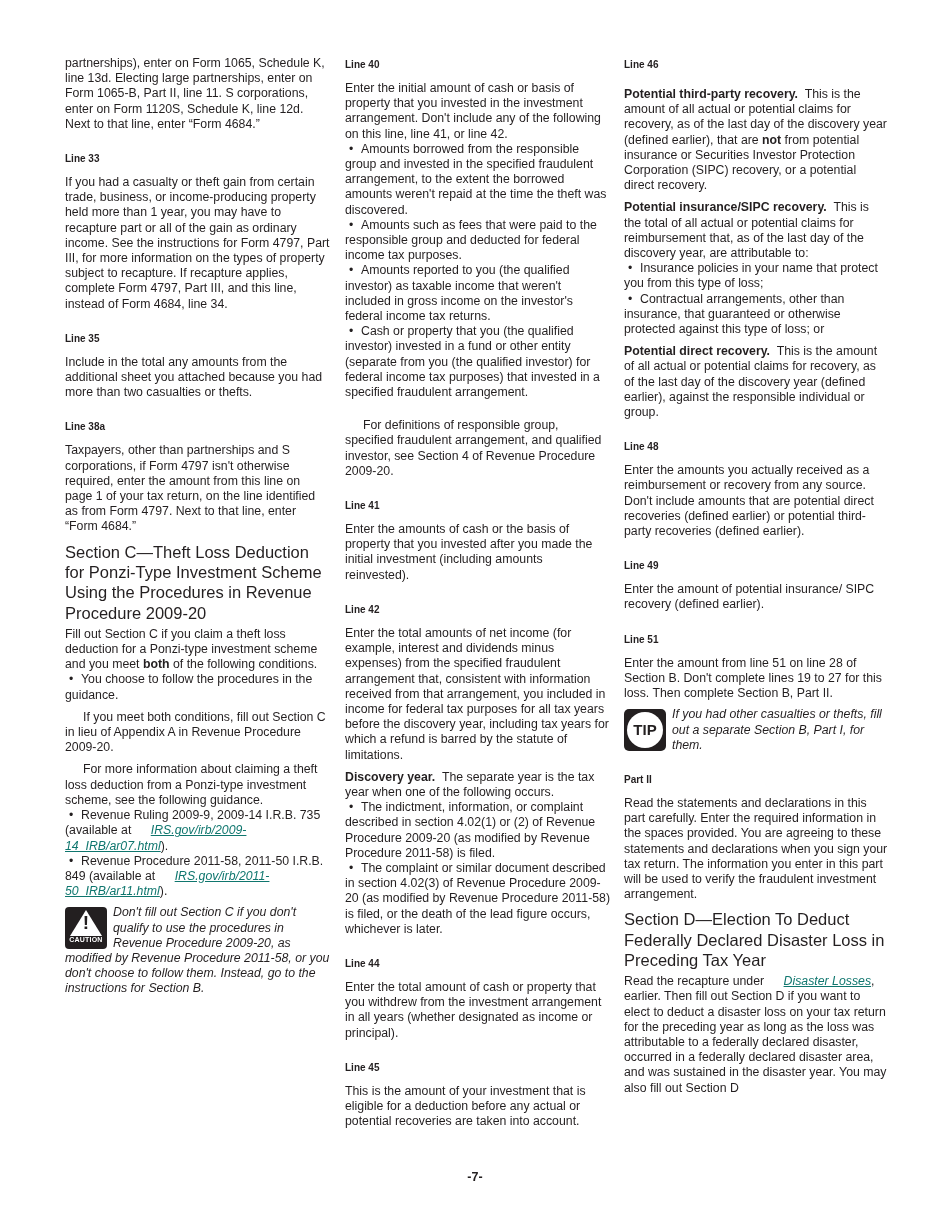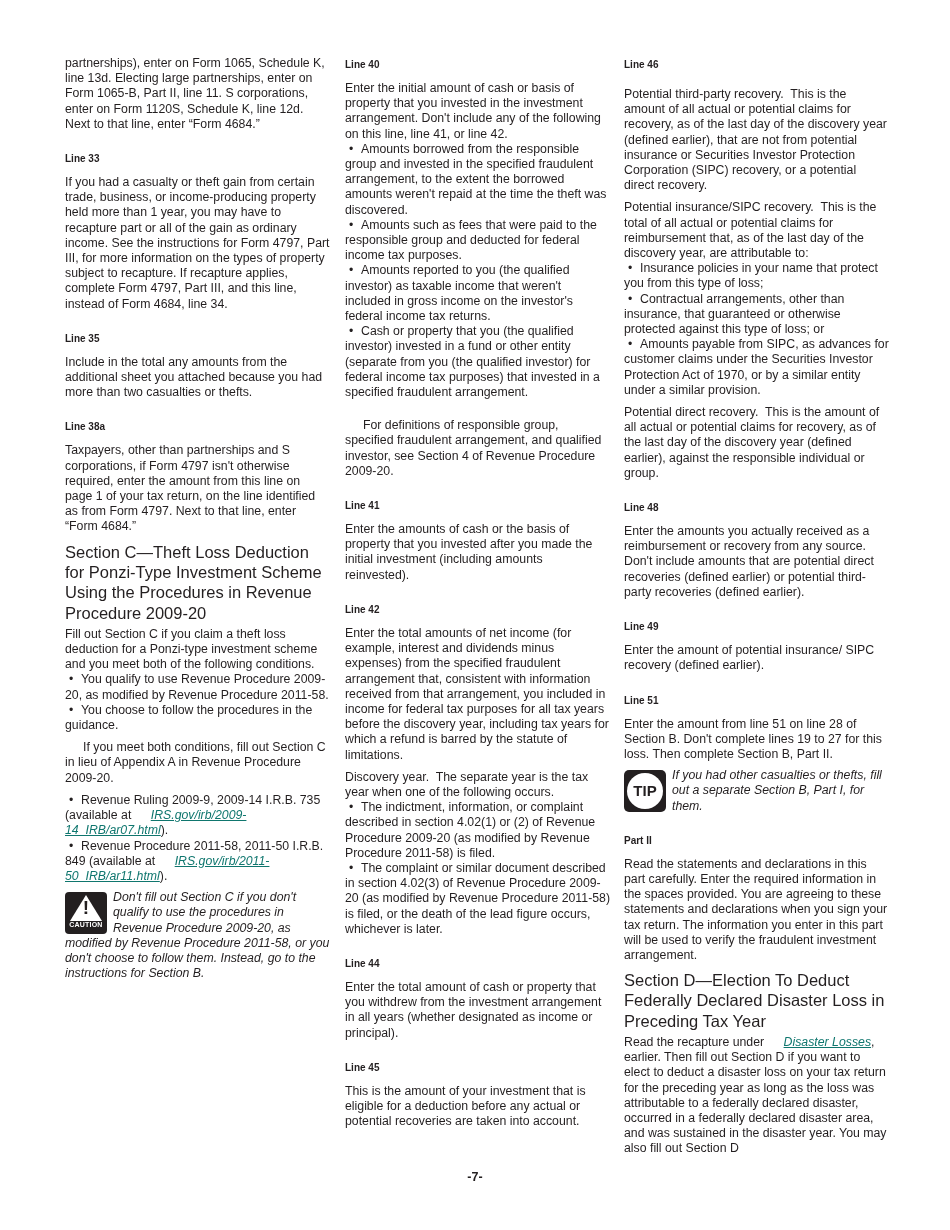--- a/index.html
+++ b/index.html
@@ -10,21 +10,21 @@
   .c2 { left:345px; width:265px; }
   .c3 { left:624px; width:265px; }
   h3 { font-size:10px; font-weight:bold; margin:0 0 7px 0; line-height:18px; }
   h2 { font-size:16.5px; font-weight:normal; margin:0 0 4px 0; line-height:20.3px; }
   p { margin:0; }
   .gap { height:18px; }
   .sgap { height:7px; }
   .ind { text-indent:18px; }
   .bul::before { content:"\2022"; display:inline-block; width:16px; text-indent:4px; }
   a { color:#0f766e; font-style:italic; text-decoration:underline;margin-left:16px; }
-  b { font-weight:normal; }
+  b { font-weight:bold; }
   .note { position:relative; font-style:italic; }
   .note .icon { float:left; margin:2px 6px 0 0; }
   .caution-box { width:42px; height:42px; background:#231f20; border-radius:4px; position:relative; }
   .caution-box .tri { position:absolute; left:5px; top:3px; width:0; height:0;
         border-left:16px solid transparent; border-right:16px solid transparent; border-bottom:26px solid #fff; }
   .caution-box .excl { position:absolute; left:0; width:42px; top:6px; text-align:center; font-weight:bold; font-style:normal; font-size:19px; color:#231f20; line-height:20px; }
   .caution-box .lbl { position:absolute; left:0; width:42px; bottom:2px; text-align:center; font-size:7px; font-weight:bold; font-style:normal; color:#fff; letter-spacing:0.2px; }
   .tip-box { width:42px; height:42px; background:#231f20; border-radius:5px; position:relative; }
   .tip-box .circ { position:absolute; left:3px; top:3px; width:36px; height:36px; border-radius:50%; background:#fff; }
   .tip-box .txt { position:absolute; left:0; width:42px; top:12px; text-align:center; font-weight:bold; font-style:normal; font-size:15px; color:#231f20; line-height:18px; }
@@ -40,25 +40,25 @@
   <p>If you had a casualty or theft gain from certain trade, business, or income-producing property held more than 1 year, you may have to recapture part or all of the gain as ordinary income. See the instructions for Form 4797, Part III, for more information on the types of property subject to recapture. If recapture applies, complete Form 4797, Part III, and this line, instead of Form 4684, line 34.</p>
   <div class="gap"></div>
   <h3>Line 35</h3>
   <p>Include in the total any amounts from the additional sheet you attached because you had more than two casualties or thefts.</p>
   <div class="gap"></div>
   <h3>Line 38a</h3>
   <p>Taxpayers, other than partnerships and S corporations, if Form 4797 isn't otherwise required, enter the amount from this line on page 1 of your tax return, on the line identified as from Form 4797. Next to that line, enter “Form 4684.”</p>
   <div class="sgap"></div>
   <h2>Section C—Theft Loss Deduction for Ponzi-Type Investment Scheme Using the Procedures in Revenue Procedure 2009-20</h2>
   <p><span>Fill out Section C if you claim a theft loss deduction for a Ponzi-type investment scheme and you meet </span><b>both</b><span> of the following conditions.</span></p>
-  <p class="bul">You qualify to use Revenue Procedure 2009-20, as modified by Revenue Procedure 2011-58.</p>
   <p class="bul">You choose to follow the procedures in the guidance.</p>
   <div class="sgap"></div>
   <p class="ind">If you meet both conditions, fill out Section C in lieu of Appendix A in Revenue Procedure 2009-20.</p>
   <div class="sgap"></div>
+  <p class="ind">For more information about claiming a theft loss deduction from a Ponzi-type investment scheme, see the following guidance.</p>
   <p class="bul"><span>Revenue Ruling 2009-9, 2009-14 I.R.B. 735 (available at </span><a>IRS.gov/irb/2009-14_IRB/ar07.html</a><span>).</span></p>
   <p class="bul"><span>Revenue Procedure 2011-58, 2011-50 I.R.B. 849 (available at </span><a>IRS.gov/irb/2011-50_IRB/ar11.html</a><span>).</span></p>
   <div style="height:6px"></div>
   <div class="note">
     <div class="icon caution-box">
       <div class="tri"></div>
       <div class="excl">!</div>
       <div class="lbl">CAUTION</div>
     </div>
     <span>Don't fill out Section C if you don't qualify to use the procedures in Revenue Procedure 2009-20, as modified by Revenue Procedure 2011-58, or you don't choose to follow them. Instead, go to the instructions for Section B.</span>
@@ -93,21 +93,20 @@
 </div>
 
 <div class="col c3">
   <h3>Line 46</h3>
   <div style="height:6px"></div>
   <p><b>Potential third-party recovery.</b>&nbsp; <span>This is the amount of all actual or potential claims for recovery, as of the last day of the discovery year (defined earlier), that are </span><b>not</b><span> from potential insurance or Securities Investor Protection Corporation (SIPC) recovery, or a potential direct recovery.</span></p>
   <div class="sgap"></div>
   <p><b>Potential insurance/SIPC recovery.</b>&nbsp; <span>This is the total of all actual or potential claims for reimbursement that, as of the last day of the discovery year, are attributable to:</span></p>
   <p class="bul">Insurance policies in your name that protect you from this type of loss;</p>
   <p class="bul">Contractual arrangements, other than insurance, that guaranteed or otherwise protected against this type of loss; or</p>
-  <p class="bul">Amounts payable from SIPC, as advances for customer claims under the Securities Investor Protection Act of 1970, or by a similar entity under a similar provision.</p>
   <div class="sgap"></div>
   <p><b>Potential direct recovery.</b>&nbsp; <span>This is the amount of all actual or potential claims for recovery, as of the last day of the discovery year (defined earlier), against the responsible individual or group.</span></p>
   <div class="gap"></div>
   <h3>Line 48</h3>
   <p>Enter the amounts you actually received as a reimbursement or recovery from any source. Don't include amounts that are potential direct recoveries (defined earlier) or potential third-party recoveries (defined earlier).</p>
   <div class="gap"></div>
   <h3>Line 49</h3>
   <p>Enter the amount of potential insurance/ SIPC recovery (defined earlier).</p>
   <div class="gap"></div>
   <h3>Line 51</h3>

